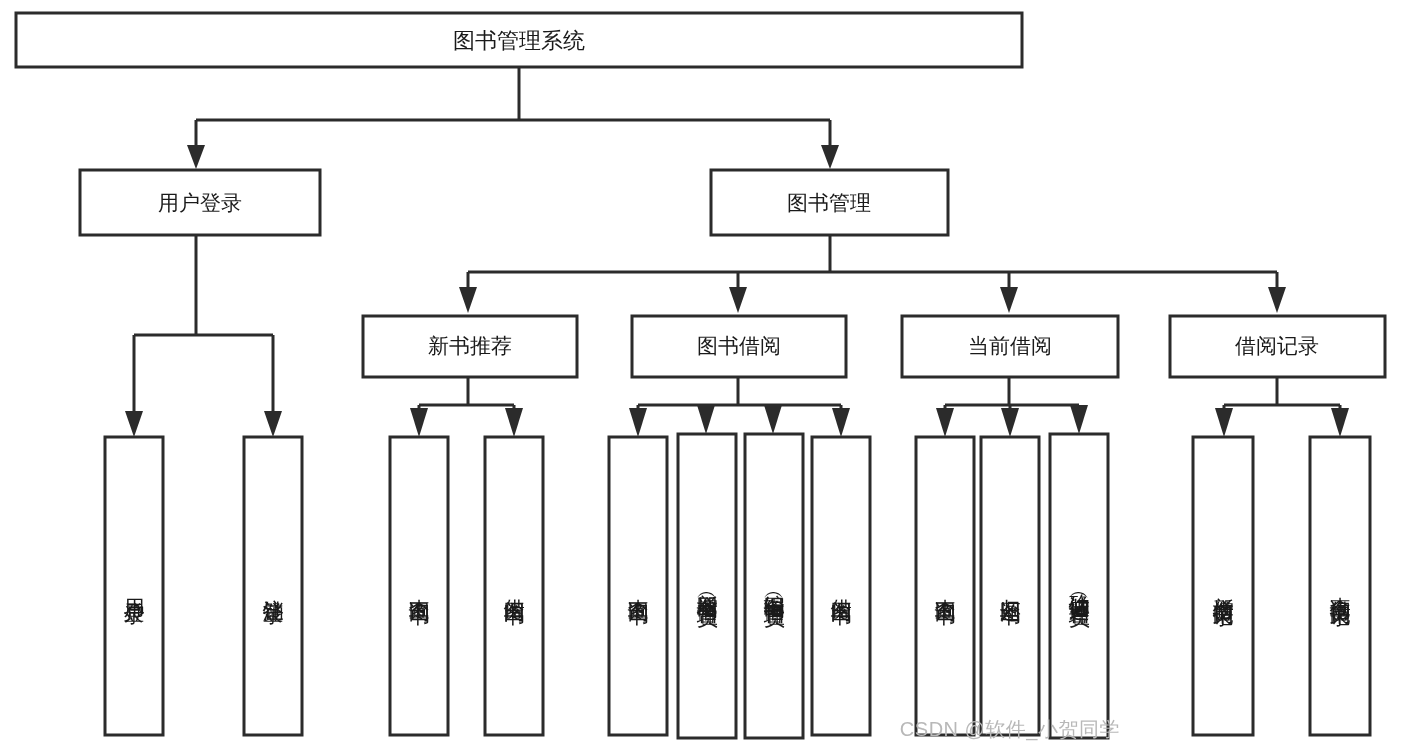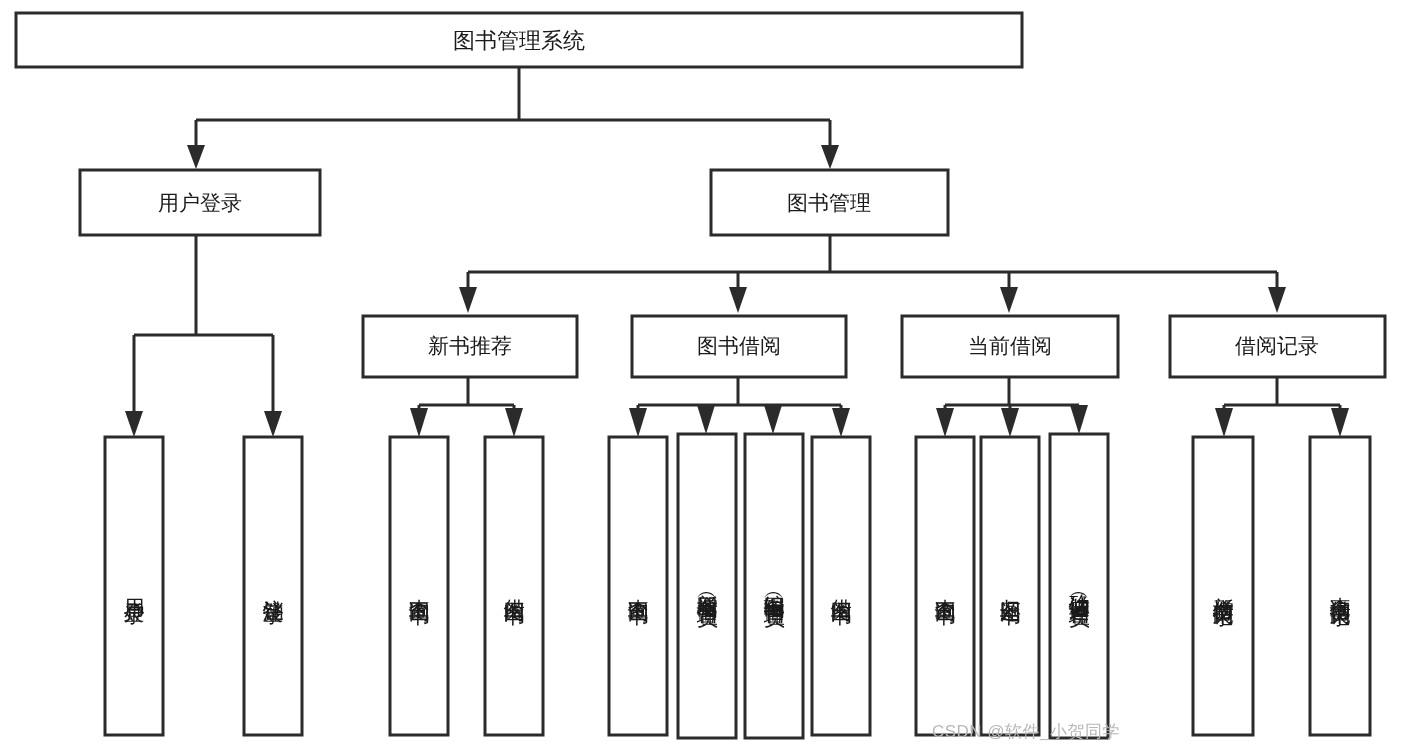--- a/index.html
+++ b/index.html
@@ -38,21 +38,21 @@
     line-height:1.08;
     letter-spacing:2px;
     color:#1a1a1a;
     white-space:nowrap;
     pointer-events:none;
   }
   .watermark{
     position:absolute;
     right:8px;bottom:4px;
     font-family:"Liberation Sans","DejaVu Sans",sans-serif;
-    font-size:17px;
+    font-size:20px;
     color:#b8b8b8;
     letter-spacing:0.5px;
     user-select:none;
   }
 </style>
 </head>
 <body>
 
 <div id="diagram-root">
 

